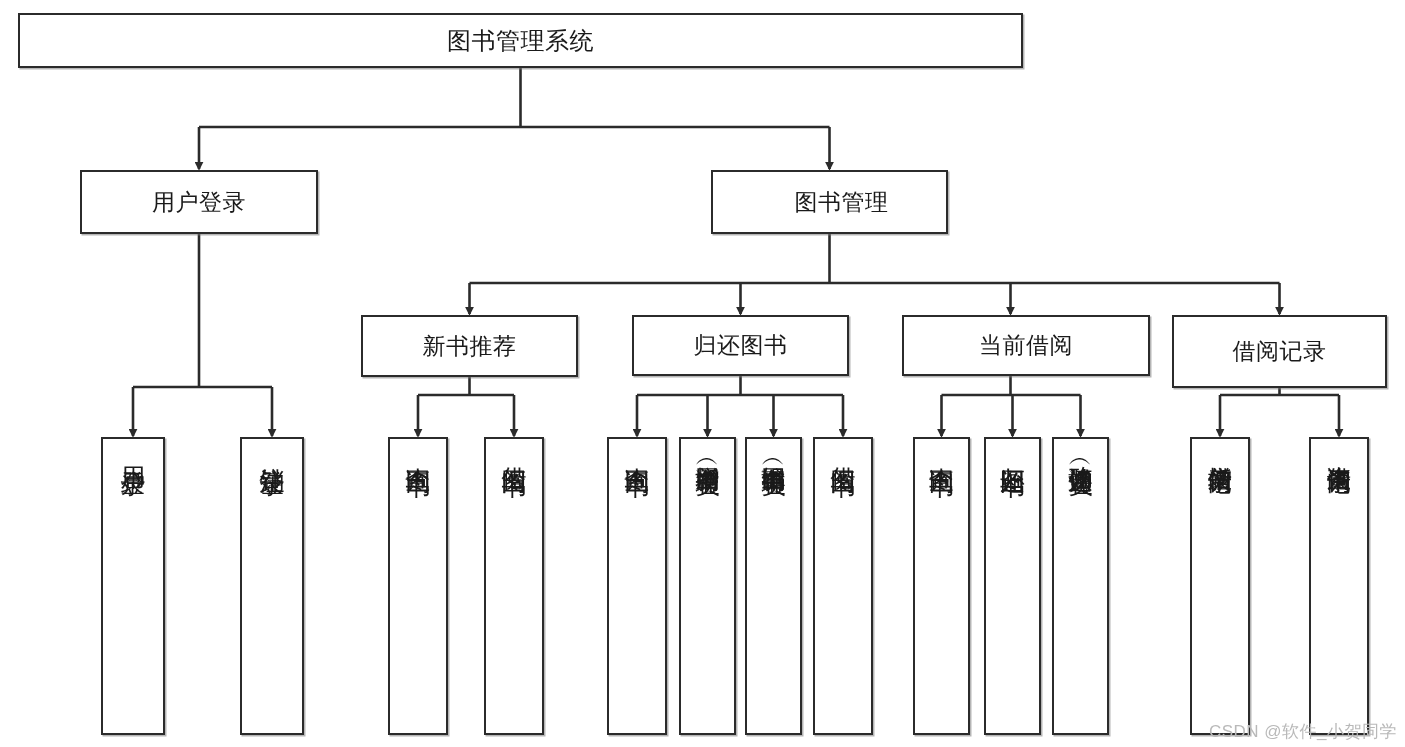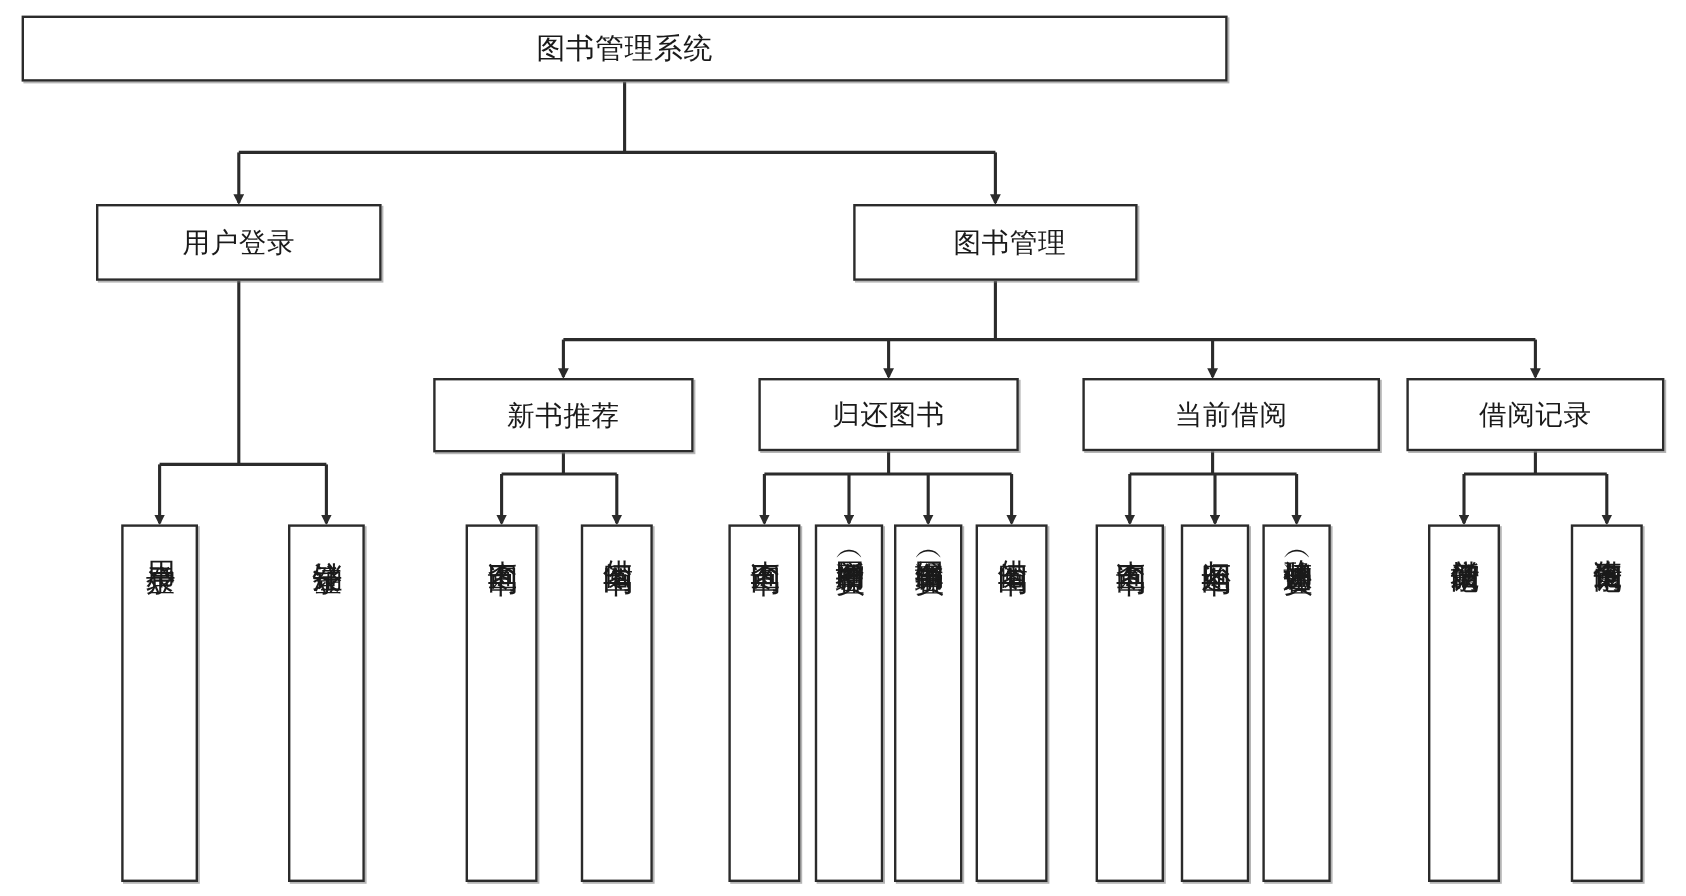--- a/index.html
+++ b/index.html
@@ -142,21 +142,21 @@
       </div>
       <div class="node h" style="left: 361px; top: 315px; width: 217px; height: 62px;">
         <span class="node-label">新书推荐</span>
       </div>
       <div class="node h" style="left: 632px; top: 315px; width: 217px; height: 61px;">
         <span class="node-label">归还图书</span>
       </div>
       <div class="node h" style="left: 902px; top: 315px; width: 248px; height: 61px;">
         <span class="node-label">当前借阅</span>
       </div>
-      <div class="node h" style="left: 1172px; top: 315px; width: 215px; height: 61px;">
+      <div class="node h" style="left: 1172px; top: 315px; width: 215px; height: 73px;">
         <span class="node-label">借阅记录</span>
       </div>
       <div class="node v" style="left: 101px; top: 437px; width: 64px; height: 298px;">
         <span class="node-label">用户登录</span>
       </div>
       <div class="node v" style="left: 240px; top: 437px; width: 64px; height: 298px;">
         <span class="node-label">注销登录</span>
       </div>
       <div class="node v" style="left: 388px; top: 437px; width: 60px; height: 298px;">
         <span class="node-label">查询图书</span>
@@ -186,14 +186,15 @@
         <span class="node-label">确认归还（管理员）</span>
       </div>
       <div class="node v tall" style="left: 1190px; top: 437px; width: 60px; height: 298px;">
         <span class="node-label">新增借阅记录</span>
       </div>
       <div class="node v tall" style="left: 1309px; top: 437px; width: 60px; height: 298px;">
         <span class="node-label">查询借阅记录</span>
       </div>
     </div>
 
+  <div id="watermark">CSDN @软件_小贺同学</div>
 
 </div>
 
 </body></html>

